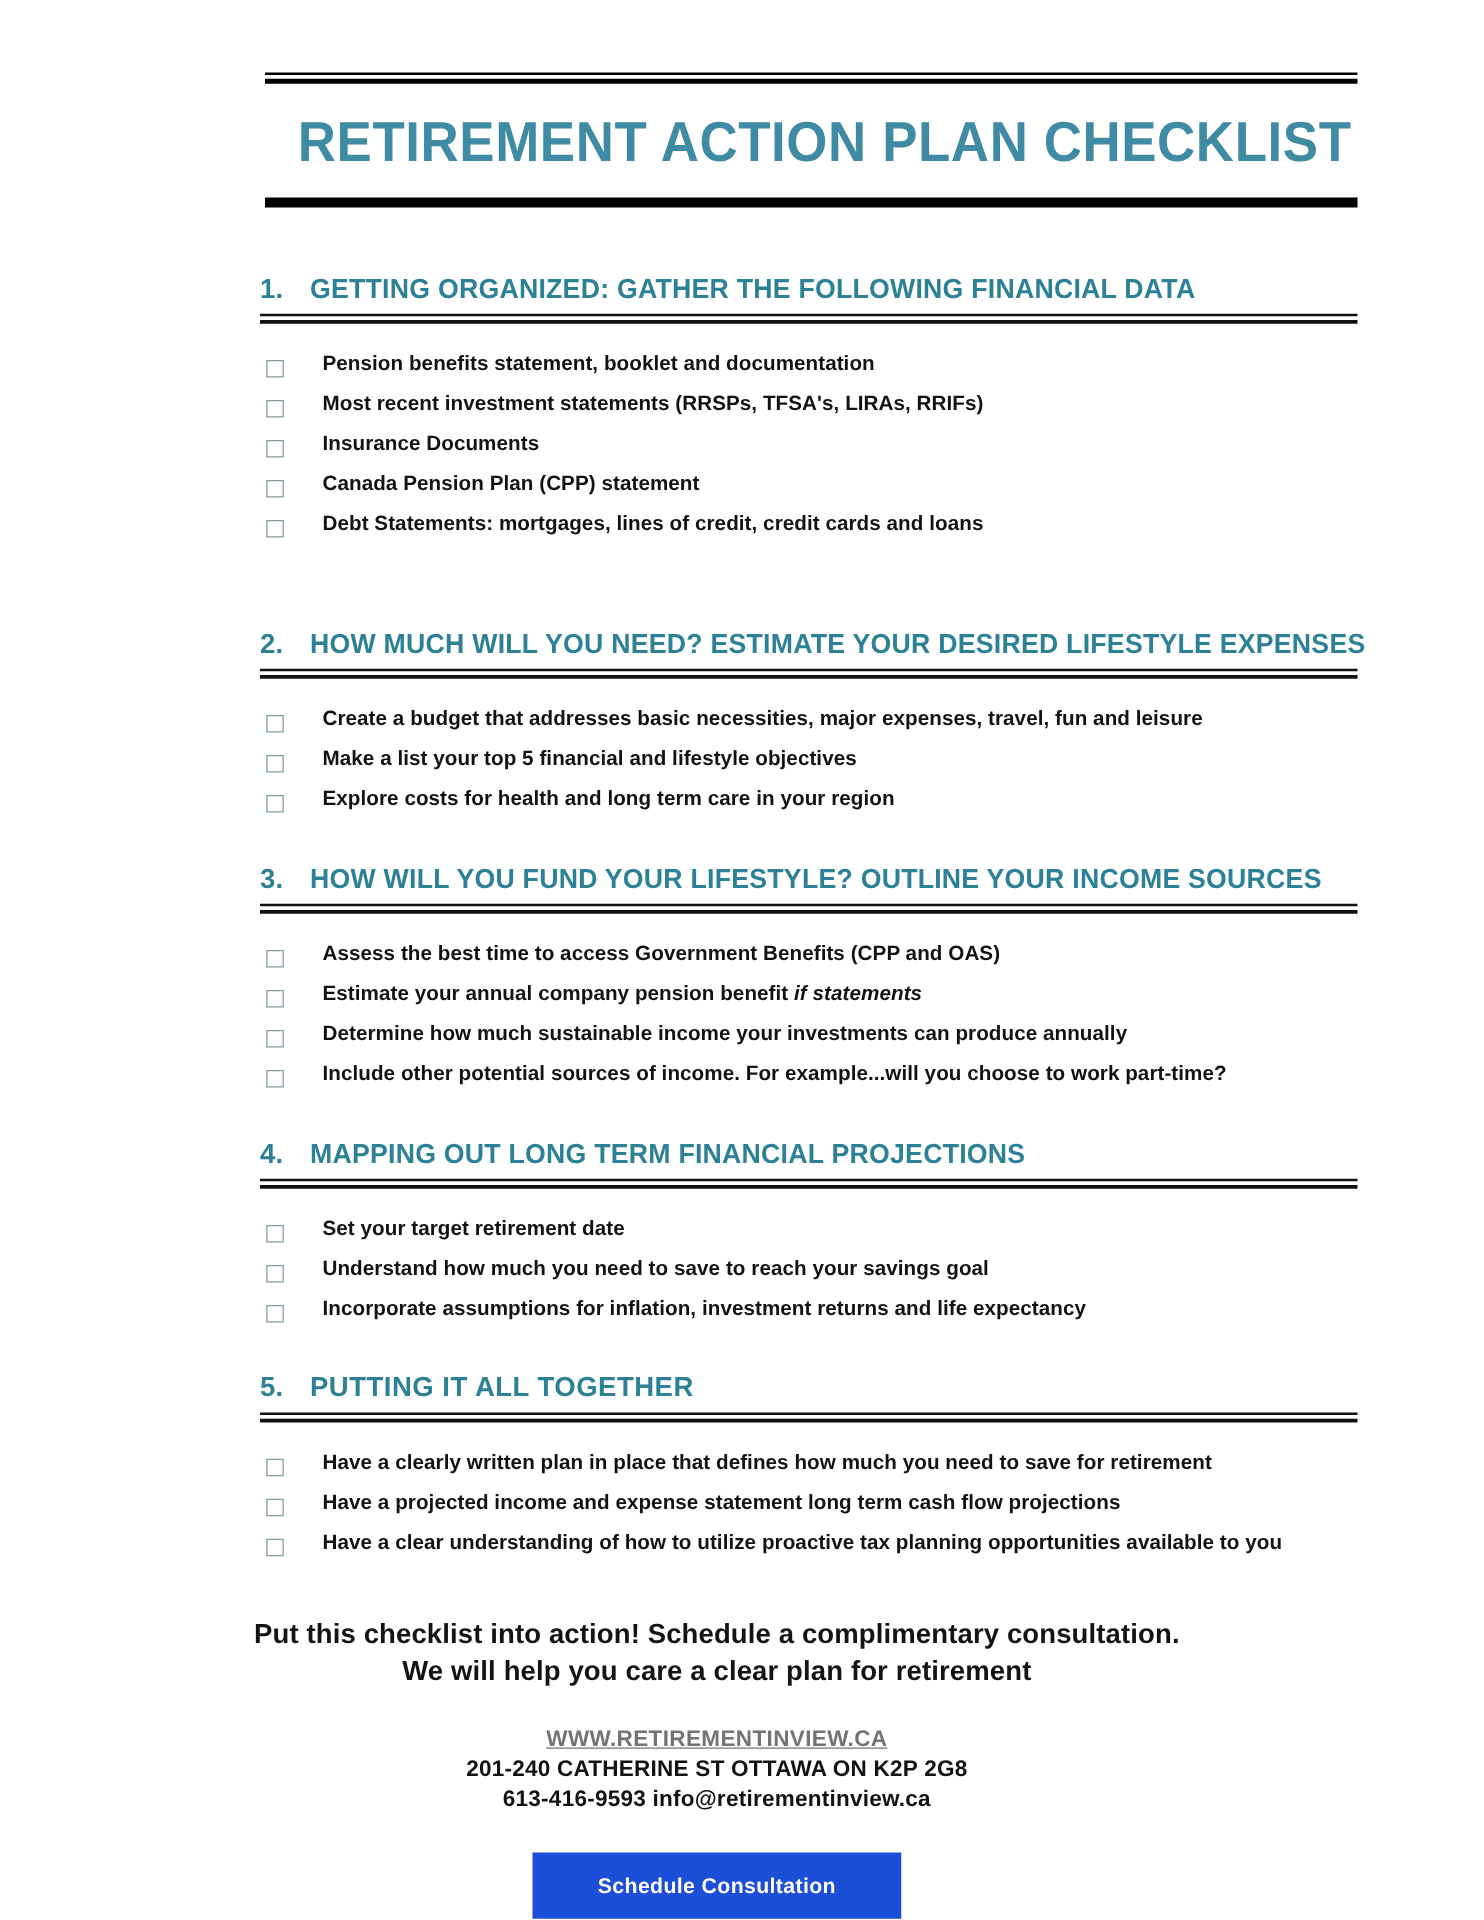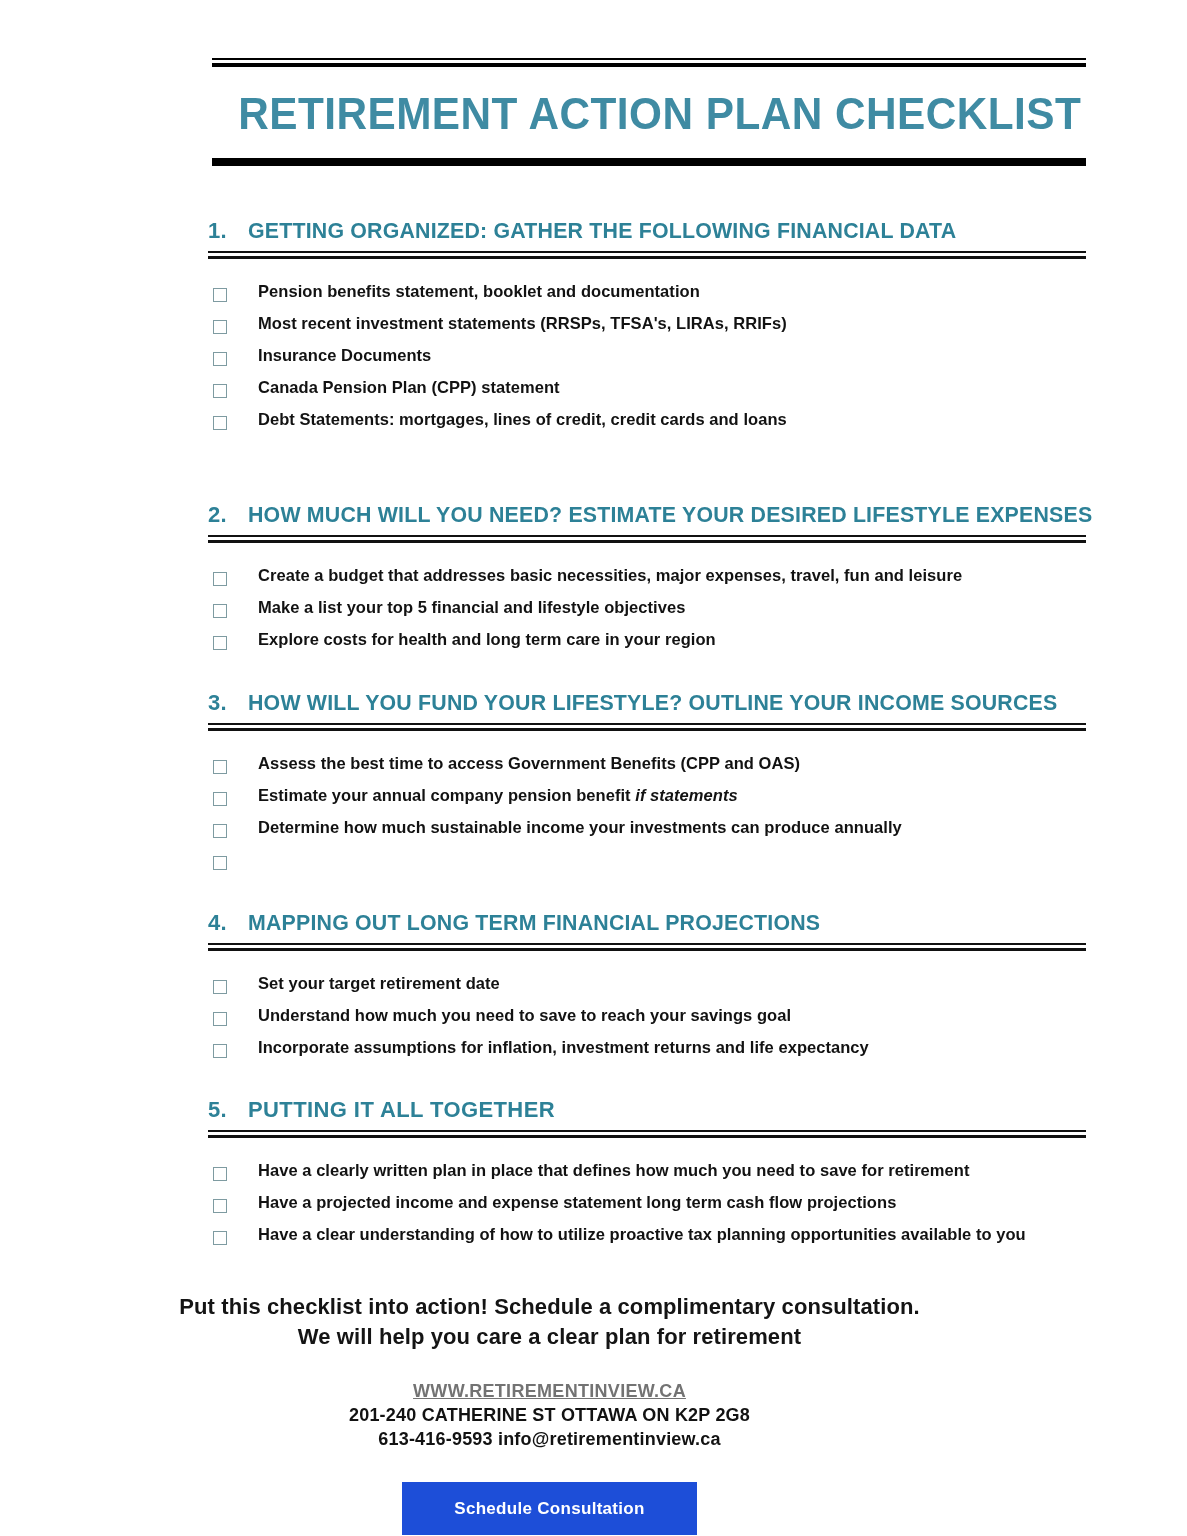--- a/index.html
+++ b/index.html
@@ -149,20 +149,21 @@
     font-style: italic;
   }
 
   
   .footer {
     position: absolute;
     left: 0;
     top: 1292px;
     width: 1099px;
     text-align: center;
+    padding-left: 24px;
   }
   .cta-line {
     font-family: "Liberation Sans Narrow", "Liberation Sans", sans-serif;
     font-size: 22px;
     font-weight: bold;
     color: #141414;
     line-height: 1.35;
     margin: 0;
     letter-spacing: 0.1px;
   }
@@ -279,20 +280,21 @@
           <div class="item">
             <span class="checkbox"></span>
             <span class="item-label">Estimate your annual company pension benefit <em>if statements</em></span>
           </div>
           <div class="item">
             <span class="checkbox"></span>
             <span class="item-label">Determine how much sustainable income your investments can produce annually</span>
           </div>
           <div class="item">
             <span class="checkbox"></span>
+            <span class="item-label">Include other potential sources of income. For example...will you choose to work part-time?</span>
           </div>
         </div>
       </div>
       <div class="section" style="top: 910px;">
         <div class="section-head">
           <span class="section-num">4.</span>
           <span class="section-title">MAPPING OUT LONG TERM FINANCIAL PROJECTIONS</span>
         </div>
         <div class="rule-double-sec"></div>
         <div class="items">

